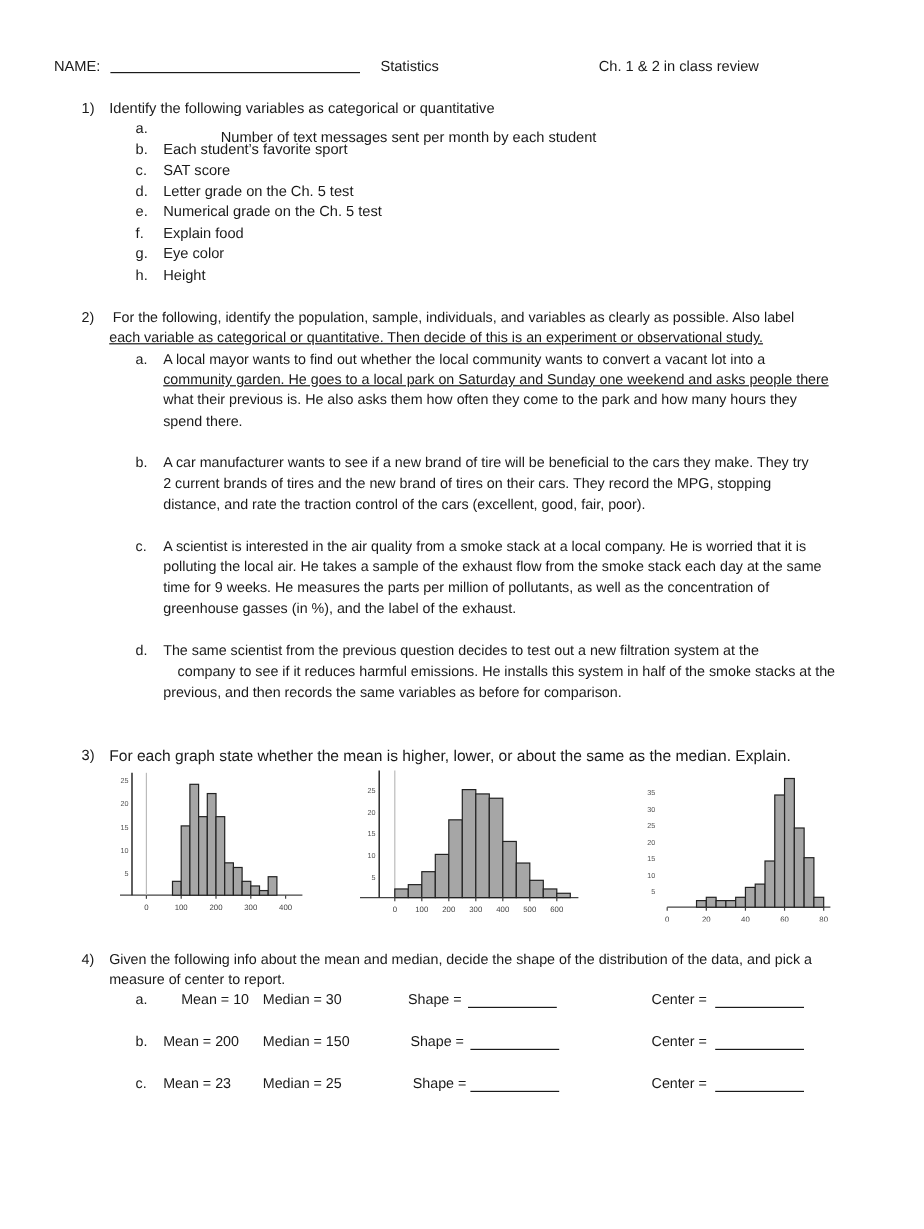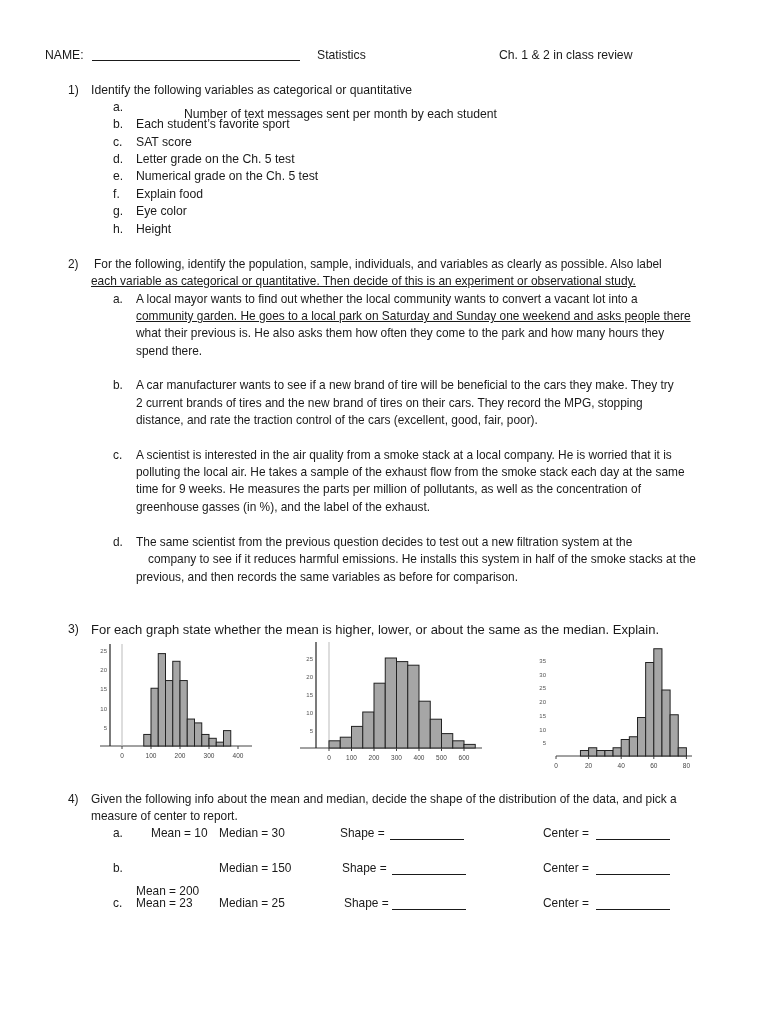--- a/index.html
+++ b/index.html
@@ -199,21 +199,21 @@
     <span class="line" style="left:119px; top:825px;margin-left:32px;">Mean = 10</span>
     <span class="line" style="left:219px; top:825px;">Median = 30</span>
     <span class="line" style="left:340px; top:825px;">Shape =</span>
     <span class="abs blank" style="left:390px; top:827px; width:74px;"></span>
     <span class="line" style="left:543px; top:825px;">Center =</span>
     <span class="abs blank" style="left:596px; top:827px; width:74px;"></span>
   </div>
 
   <div>
     <span class="line" style="left:113px; top:860px;">b.</span>
-    <span class="line" style="left:136px; top:860px;margin-top:23px;">Mean = 200</span>
+    <span class="line" style="left:136px; top:860px;">Mean = 200</span>
     <span class="line" style="left:219px; top:860px;">Median = 150</span>
     <span class="line" style="left:342px; top:860px;">Shape =</span>
     <span class="abs blank" style="left:392px; top:862px; width:74px;"></span>
     <span class="line" style="left:543px; top:860px;">Center =</span>
     <span class="abs blank" style="left:596px; top:862px; width:74px;"></span>
   </div>
 
   <div>
     <span class="line" style="left:113px; top:895px;">c.</span>
     <span class="line" style="left:136px; top:895px;">Mean = 23</span>

